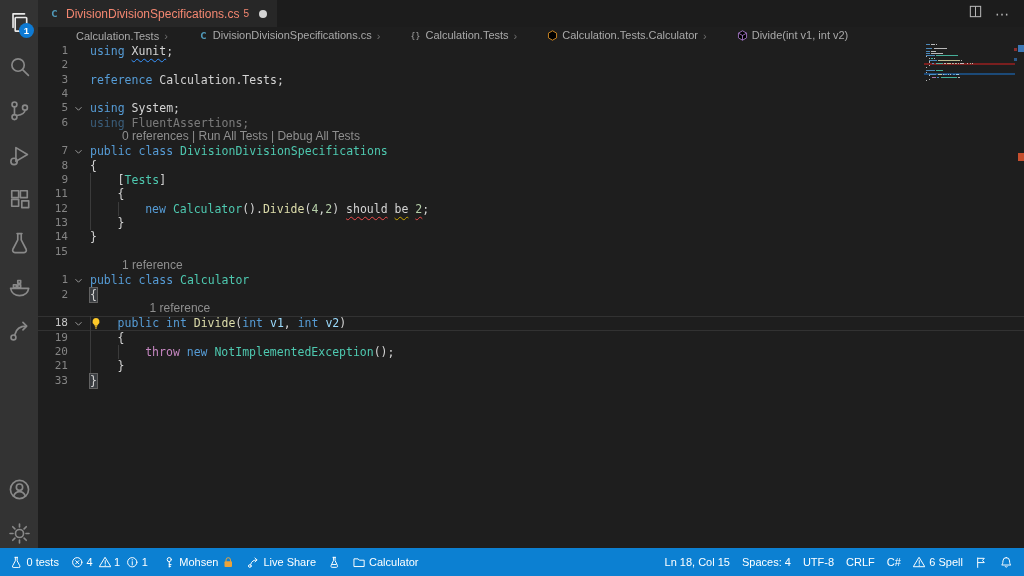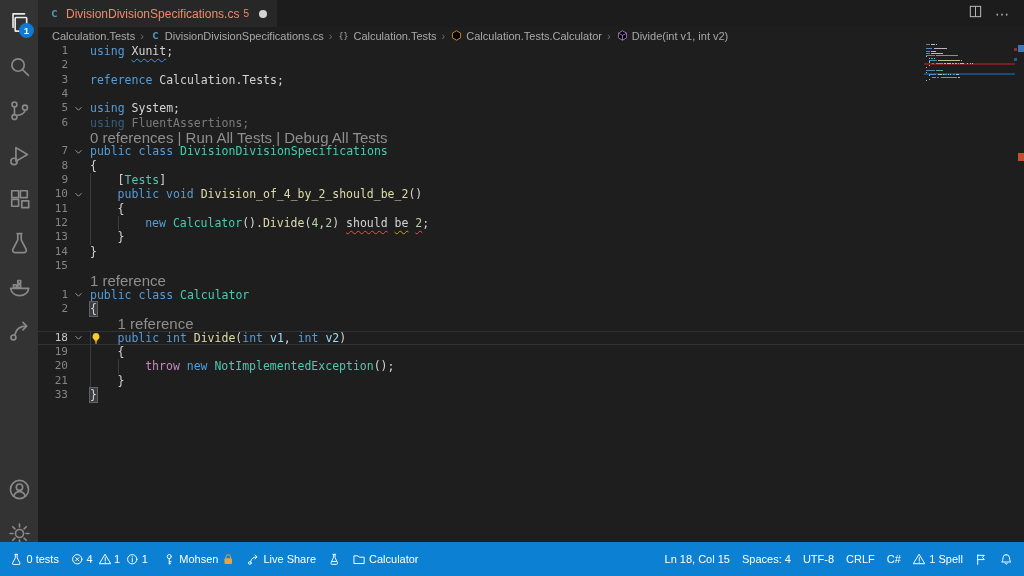--- a/index.html
+++ b/index.html
@@ -31,57 +31,57 @@
   .tab-dot { width:8px; height:8px; border-radius:50%; background:#d4d4d4; margin-left:5px; }
   .tab-actions { margin-left:auto; display:flex; align-items:center; gap:12px; padding-right:14px;
     color:#b6b6b6; }
   .tab-actions svg { width:15px; height:15px; stroke:currentColor; fill:none; stroke-width:1.1; }
   .more-glyph { font-size:14px; letter-spacing:1px; cursor:pointer; color:#b6b6b6; }
 
   
   .breadcrumb { position:absolute; left:38px; top:27px; right:0; height:17px; background:#1e1e1e;
     display:flex; align-items:center; padding-left:14px; font-size:11px; color:#a9a9a9;
     white-space:nowrap; }
-  .bc-item { display:flex; align-items:center; gap:3px; cursor:pointer; }
+  .bc-item { display:flex; align-items:flex-start; gap:3px; cursor:pointer;margin-left:24px; }
   .bc-sep { color:#6f6f6f; margin:0 5px; font-size:11px; }
   .bc-icon svg, .bc-icon { width:13px; height:13px; display:inline-flex; }
 
   
   .editor { position:absolute; left:38px; top:44px; right:0; bottom:17px; background:#1e1e1e;
     font-family:"DejaVu Sans Mono", monospace; }
   .code-row { display:flex; height:14.33px; line-height:14.33px; font-size:11.5px;
     white-space:pre; position:relative; }
   .code-row.current { box-shadow: inset 0 1px 0 rgba(255,255,255,0.09), inset 0 -1px 0 rgba(255,255,255,0.09); }
   .ln { width:30px; text-align:right; color:#858585; font-size:11px; flex:none; }
   .current .ln { color:#c6c6c6; }
   .fold { width:20px; flex:none; display:flex; align-items:center; justify-content:center; color:#9b9b9b; }
   .fold svg { width:11px; height:11px; stroke:currentColor; fill:none; stroke-width:1.4;
     stroke-linecap:round; stroke-linejoin:round; }
   .code-content { color:#d4d4d4; display:flex; align-items:center; }
   .ind { display:inline-block; width:27.6px; border-left:1px solid #3b3b3b; height:100%; flex:none; }
-  .cl-row { height:14.33px; line-height:15px; font-size:15px; color:#8f8f8f;
-    font-family:"Liberation Sans", sans-serif; display:flex; align-items:center; }
+  .cl-row { height:14.33px; line-height:15px; font-size:12px; color:#8f8f8f;
+    font-family:"Liberation Sans", sans-serif; display:flex; align-items:flex-end;margin-left:32px; }
   .cl-text { cursor:pointer; }
   .dim { opacity:0.5; }
   .sq-error { text-decoration:underline wavy var(--error_red) 1px; text-underline-offset:2.5px; }
   .sq-warn  { text-decoration:underline wavy var(--warning_yellow) 1px; text-underline-offset:2.5px; }
   .sq-info  { text-decoration:underline wavy var(--info_blue) 1px; text-underline-offset:2.5px; }
   .bm { outline:1px solid #626262; background:#3a3d41; }
   .bulb { position:absolute; left:52px; top:1px; width:12px; height:12px; }
 
   
   .minimap { position:absolute; top:0; right:10px; width:88px; cursor:pointer; }
   .mm-row { position:relative; height:1.72px; }
   .mm-bar { position:absolute; top:0.3px; height:1.1px; opacity:0.85; }
   .mm-full { position:absolute; left:-2px; right:-1px; top:-0.2px; height:2.1px; }
   .ruler { position:absolute; top:0; right:0; bottom:0; width:10px; }
   .rl-mark { position:absolute; }
 
   
-  .statusbar { position:absolute; left:0; right:0; bottom:0; height:34px;
+  .statusbar { position:absolute; left:0; right:0; bottom:0; height:28px;
     background:var(--statusbar_bg); color:#ffffff; display:flex; align-items:center;
     font-size:11px; padding:0 6px 0 4px; z-index:6; }
   .sb-left { display:flex; align-items:center; height:100%; }
   .sb-right { margin-left:auto; display:flex; align-items:center; height:100%; }
   .sb-item { display:flex; align-items:center; gap:4px; padding:0 6px; height:100%; cursor:pointer; }
   .sb-item svg { width:12.5px; height:12.5px; stroke:currentColor; fill:none; stroke-width:1.1;
     stroke-linecap:round; stroke-linejoin:round; }
   .sb-item .lock svg { color:var(--lock_orange); }
   .sb-group { display:flex; align-items:center; gap:3px; }
 </style>
@@ -260,23 +260,20 @@
         <div class="cl-row">
           <span class="ln"></span>
           <span class="fold"></span>
           <span class="cl-text" style="padding-left:2px">0 references | Run All Tests | Debug All Tests</span>
         </div>
         <div class="code-row"><span class="ln">7</span><span class="fold"><svg viewBox="0 0 16 16">
               <path d="M4 6.5l4 4 4-4"></path>
             </svg></span><span class="code-content" style="padding-left:2px"><span class="tok" style="color:#569cd6">public class </span><span class="tok" style="color:#4ec9b0">DivisionDivisionSpecifications</span></span></div>
         <div class="code-row"><span class="ln">8</span><span class="fold"></span><span class="code-content" style="padding-left:2px"><span class="tok" style="color:#d4d4d4">{</span></span></div>
         <div class="code-row"><span class="ln">9</span><span class="fold"></span><span class="code-content" style="padding-left:2px"><span class="ind"></span><span class="tok" style="color:#d4d4d4">[</span><span class="tok" style="color:#4ec9b0">Tests</span><span class="tok" style="color:#d4d4d4">]</span></span></div>
-        <div class="code-row"><span class="ln">10</span><span class="fold"><svg viewBox="0 0 16 16">
-              <path d="M4 6.5l4 4 4-4"></path>
-            </svg></span><span class="code-content" style="padding-left:2px"><span class="ind"></span><span class="tok" style="color:#569cd6">public void </span><span class="tok" style="color:#dcdcaa">Division_of_4_by_2_should_be_2</span><span class="tok" style="color:#d4d4d4">()</span></span></div>
         <div class="code-row"><span class="ln">11</span><span class="fold"></span><span class="code-content" style="padding-left:2px"><span class="ind"></span><span class="tok" style="color:#d4d4d4">{</span></span></div>
         <div class="code-row"><span class="ln">12</span><span class="fold"></span><span class="code-content" style="padding-left:2px"><span class="ind"></span><span class="ind"></span><span class="tok" style="color:#569cd6">new </span><span class="tok" style="color:#4ec9b0">Calculator</span><span class="tok" style="color:#d4d4d4">().</span><span class="tok" style="color:#dcdcaa">Divide</span><span class="tok" style="color:#d4d4d4">(</span><span class="tok" style="color:#b5cea8">4</span><span class="tok" style="color:#d4d4d4">,</span><span class="tok" style="color:#b5cea8">2</span><span class="tok" style="color:#d4d4d4">) </span><span class="tok sq-error" style="color:#d4d4d4">should</span><span class="tok" style="color:#d4d4d4"> </span><span class="tok sq-warn" style="color:#d4d4d4">be</span><span class="tok" style="color:#d4d4d4"> </span><span class="tok sq-error" style="color:#b5cea8">2</span><span class="tok" style="color:#d4d4d4">;</span></span></div>
         <div class="code-row"><span class="ln">13</span><span class="fold"></span><span class="code-content" style="padding-left:2px"><span class="ind"></span><span class="tok" style="color:#d4d4d4">}</span></span></div>
         <div class="code-row"><span class="ln">14</span><span class="fold"></span><span class="code-content" style="padding-left:2px"><span class="tok" style="color:#d4d4d4">}</span></span></div>
         <div class="code-row"><span class="ln">15</span><span class="fold"></span><span class="code-content" style="padding-left:2px"></span></div>
         <div class="cl-row">
           <span class="ln"></span>
           <span class="fold"></span>
           <span class="cl-text" style="padding-left:2px">1 reference</span>
         </div>
@@ -499,21 +496,21 @@
         <div class="sb-item">
           <span>C#</span>
         </div>
         <div class="sb-item">
           <span style="display:flex">
             <svg viewBox="0 0 14 14">
               <path d="M7 1.8L13.2 12H.8z"></path>
               <path d="M7 5.2v3.2M7 10v.6"></path>
             </svg>
           </span>
-          <span>1 Spell</span>
+          <span>6 Spell</span>
         </div>
         <div class="sb-item">
           <span style="display:flex">
             <svg viewBox="0 0 14 14">
               <path d="M3 12.8V2.2"></path>
               <path d="M3.4 2.6h7l-2 2.4 2 2.4h-7"></path>
             </svg>
           </span>
         </div>
         <div class="sb-item">

